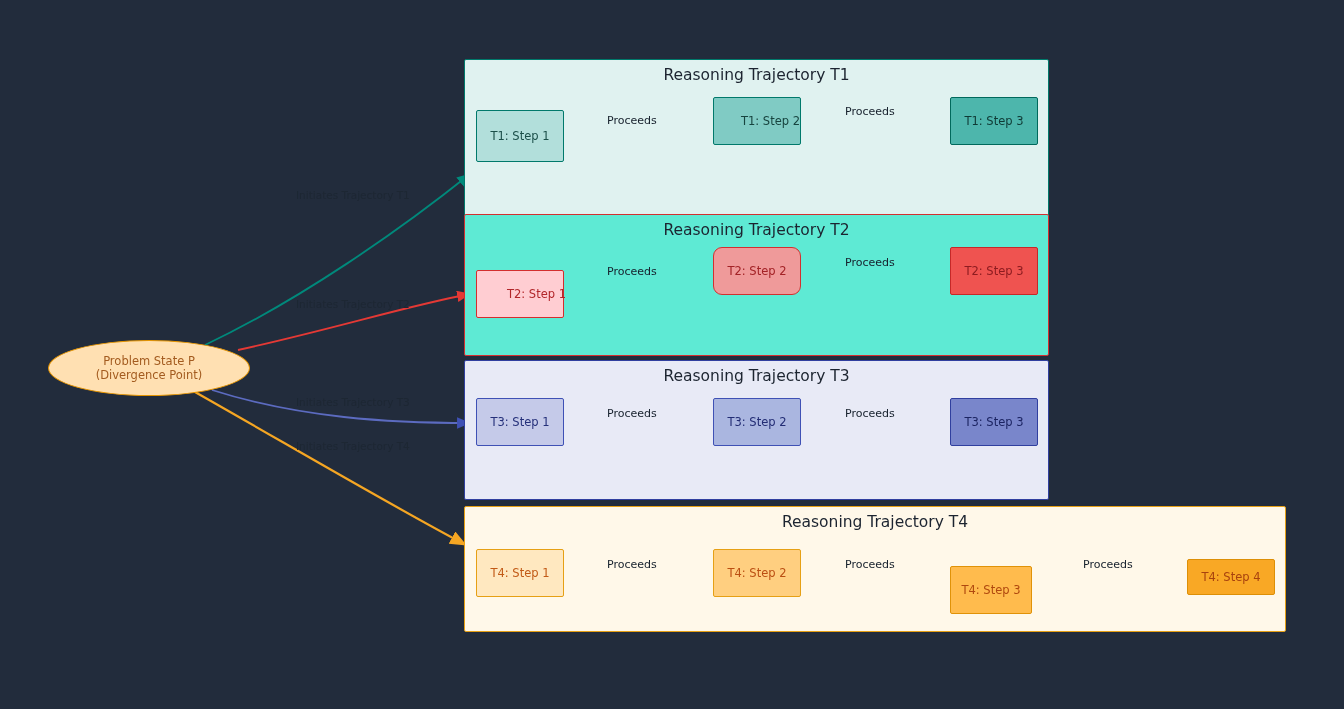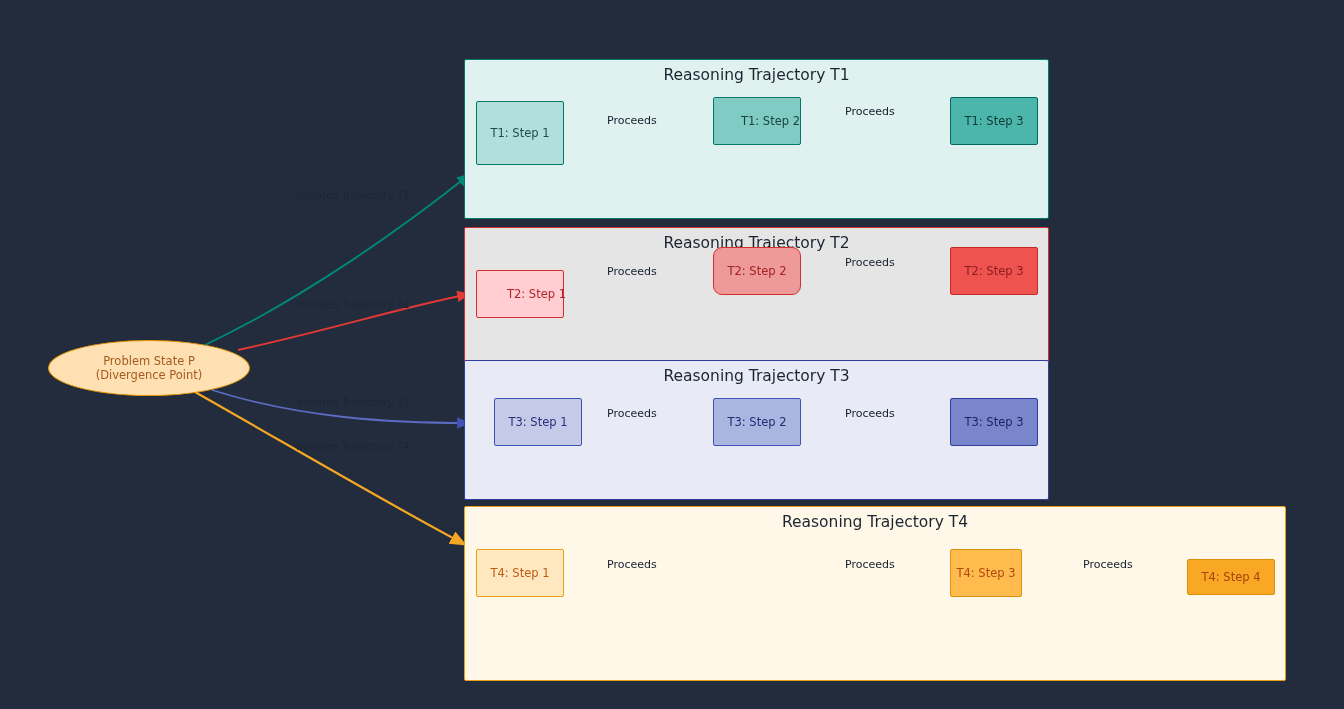--- a/index.html
+++ b/index.html
@@ -58,23 +58,23 @@
     position: absolute;
     left: 0;
     right: 0;
     top: 6px;
     text-align: center;
     font-size: 15.5px;
     color: #1c2430;
   }
 
   .panel.t1 { left:464px;  top:59px;  width:585px; height:160px; background:#e0f2f0; border-color:#00796b; }
-  .panel.t2 { left:464px;  top:227px; width:585px; height:142px; background:#e5e5e5; border-color:#d32f2f; }
+  .panel.t2 { left:464px;  top:214px; width:585px; height:142px; background:#5eead4; border-color:#d32f2f; }
   .panel.t3 { left:464px;  top:360px; width:585px; height:140px; background:#e8eaf6; border-color:#303f9f; }
-  .panel.t4 { left:464px;  top:506px; width:822px; height:175px; background:#fff8e9; border-color:#e6a015; }
+  .panel.t4 { left:464px;  top:506px; width:822px; height:126px; background:#fff8e9; border-color:#e6a015; }
 
   
   .step {
     position: absolute;
     box-sizing: border-box;
     border-width: 1.5px;
     border-style: solid;
     border-radius: 2px;
     display: flex;
     align-items: center;
@@ -85,21 +85,21 @@
 
   
   .s-t1-1 { background:#b2dfdb; border-color:#00796b; color:#1b4f49; }
   .s-t1-2 { background:#80cbc4; border-color:#00796b; color:#17443f; }
   .s-t1-3 { background:#4db6ac; border-color:#00695c; color:#0f3a35; }
   
   .s-t2-1 { background:#ffcdd2; border-color:#d32f2f; color:#b2262a;padding-left:33px; }
   .s-t2-2 { background:#ef9a9a; border-color:#d32f2f; color:#a32226;border-radius:9px; }
   .s-t2-3 { background:#ef5350; border-color:#c62828; color:#8d1c20; }
   
-  .s-t3-1 { background:#c5cae9; border-color:#3f51b5; color:#25307a;margin-left:18px; }
+  .s-t3-1 { background:#c5cae9; border-color:#3f51b5; color:#25307a; }
   .s-t3-2 { background:#aab6e0; border-color:#3f51b5; color:#222c74; }
   .s-t3-3 { background:#7986cb; border-color:#303f9f; color:#1c2462; }
   
   .s-t4-1 { background:#ffe8c0; border-color:#e6a015; color:#c25a16; }
   .s-t4-2 { background:#ffcf80; border-color:#e6a015; color:#bb4f12; }
   .s-t4-3 { background:#ffbb4d; border-color:#e09208; color:#b0480f; }
   .s-t4-4 { background:#f9a825; border-color:#dd8f06; color:#a8420e; }
 
   
   .elabel {
@@ -192,21 +192,21 @@
   </div>
 
   <div class="elabel initiates" style="left:296px; top:189px;">Initiates Trajectory T1</div>
   <div class="elabel initiates" style="left:296px; top:298px;">Initiates Trajectory T2</div>
   <div class="elabel initiates" style="left:296px; top:396px;">Initiates Trajectory T3</div>
   <div class="elabel initiates" style="left:296px; top:440px;">Initiates Trajectory T4</div>
 
   <div class="panel t1">
     <div class="panel-title">Reasoning Trajectory T1</div>
   </div>
-  <div class="step s-t1-1" style="left:476px; top:101px; width:88px; height:64px;">T1: Step 1</div>
+  <div class="step s-t1-1" style="left:476px; top:110px; width:88px; height:52px;">T1: Step 1</div>
   <div class="step s-t1-2" style="left:713px; top:97px; width:88px; height:48px;padding-left:27px;">T1: Step 2</div>
   <div class="step s-t1-3" style="left:950px; top:97px; width:88px; height:48px;">T1: Step 3</div>
   <div class="elabel proceeds" style="left:607px; top:114px;">Proceeds</div>
   <div class="elabel proceeds" style="left:845px; top:105px;">Proceeds</div>
 
   <div class="panel t2">
     <div class="panel-title">Reasoning Trajectory T2</div>
   </div>
   <div class="step s-t2-1" style="left:476px; top:270px; width:88px; height:48px;">T2: Step 1</div>
   <div class="step s-t2-2" style="left:713px; top:247px; width:88px; height:48px;">T2: Step 2</div>
@@ -220,19 +220,20 @@
   <div class="step s-t3-1" style="left:476px; top:398px; width:88px; height:48px;">T3: Step 1</div>
   <div class="step s-t3-2" style="left:713px; top:398px; width:88px; height:48px;">T3: Step 2</div>
   <div class="step s-t3-3" style="left:950px; top:398px; width:88px; height:48px;">T3: Step 3</div>
   <div class="elabel proceeds" style="left:607px; top:407px;">Proceeds</div>
   <div class="elabel proceeds" style="left:845px; top:407px;">Proceeds</div>
 
   <div class="panel t4">
     <div class="panel-title">Reasoning Trajectory T4</div>
   </div>
   <div class="step s-t4-1" style="left:476px; top:549px; width:88px; height:48px;">T4: Step 1</div>
-  <div class="step s-t4-3" style="left:950px; top:549px; width:72px; height:48px;">T4: Step 3</div>
+  <div class="step s-t4-2" style="left:713px; top:549px; width:88px; height:48px;">T4: Step 2</div>
+  <div class="step s-t4-3" style="left:950px; top:566px; width:82px; height:48px;">T4: Step 3</div>
   <div class="step s-t4-4" style="left:1187px; top:549px; width:88px; height:36px;margin-top:10px;">T4: Step 4</div>
   <div class="elabel proceeds" style="left:607px; top:558px;">Proceeds</div>
   <div class="elabel proceeds" style="left:845px; top:558px;">Proceeds</div>
   <div class="elabel proceeds" style="left:1083px; top:558px;">Proceeds</div>
 
 </div>
 
 </body></html>

